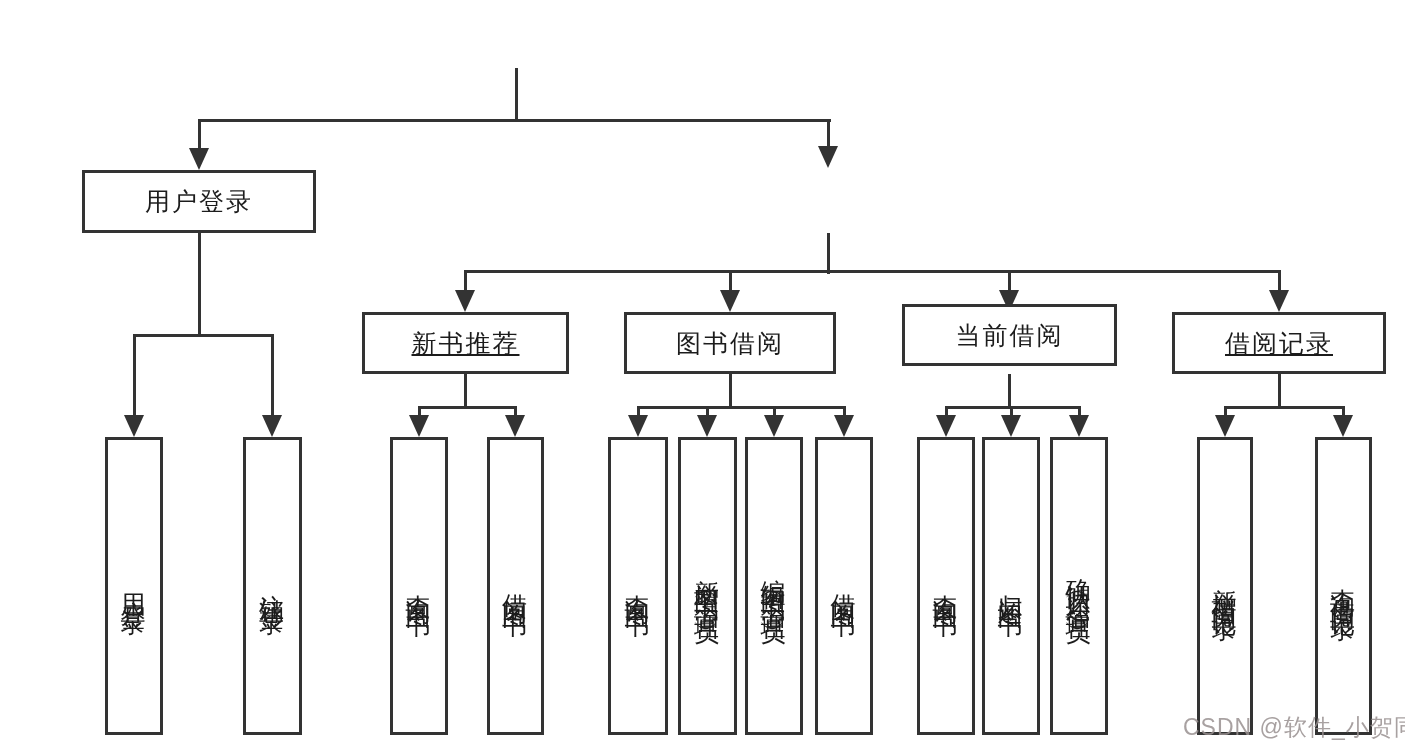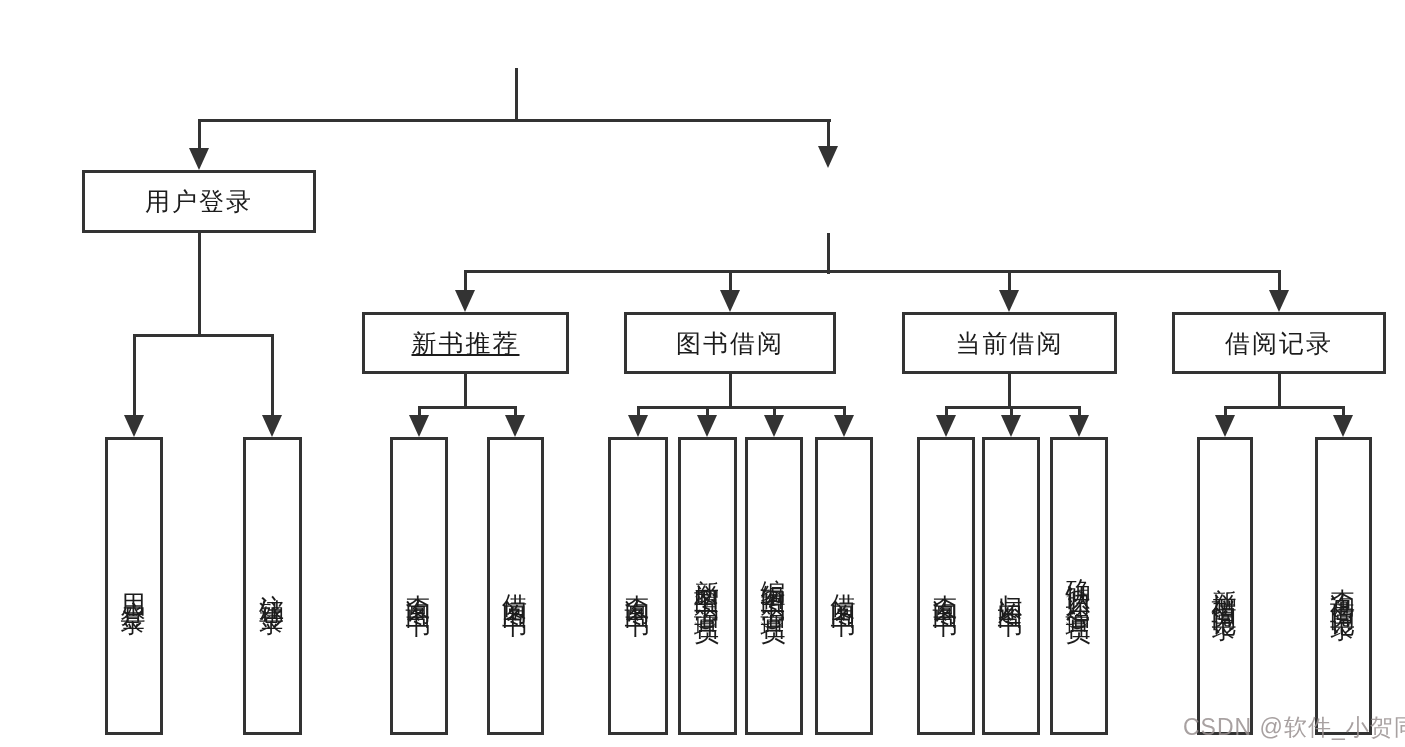--- a/index.html
+++ b/index.html
@@ -83,22 +83,22 @@
   <div class="arrow" style="left:455px; top:290px;"></div>
   <div class="vline" style="left:729px; top:270px; width:3px; height:22px;"></div>
   <div class="arrow" style="left:720px; top:290px;"></div>
   <div class="vline" style="left:1008px; top:270px; width:3px; height:22px;"></div>
   <div class="arrow" style="left:999px; top:290px;"></div>
   <div class="vline" style="left:1278px; top:270px; width:3px; height:22px;"></div>
   <div class="arrow" style="left:1269px; top:290px;"></div>
 
   <div class="box" style="left:362px; top:312px; width:207px; height:62px;text-decoration:underline;">新书推荐</div>
   <div class="box" style="left:624px; top:312px; width:212px; height:62px;">图书借阅</div>
-  <div class="box" style="left:902px; top:312px; width:215px; height:62px;">当前借阅</div>
-  <div class="box" style="left:1172px; top:312px; width:214px; height:62px;">借阅记录</div>
+  <div class="box" style="left:902px; top:304px; width:215px; height:62px;">当前借阅</div>
+  <div class="box" style="left:1172px; top:312px; width:214px; height:62px;text-decoration:underline;">借阅记录</div>
 
   <div class="vline" style="left:464px; top:374px; width:3px; height:35px;"></div>
   <div class="hline" style="left:418px; top:406px; width:99px; height:3px;"></div>
   <div class="vline" style="left:418px; top:406px; width:3px; height:11px;"></div>
   <div class="arrow" style="left:409px; top:415px;"></div>
   <div class="vline" style="left:514px; top:406px; width:3px; height:11px;"></div>
   <div class="arrow" style="left:505px; top:415px;"></div>
 
   <div class="vline" style="left:729px; top:374px; width:3px; height:35px;"></div>
   <div class="hline" style="left:637px; top:406px; width:209px; height:3px;"></div>

